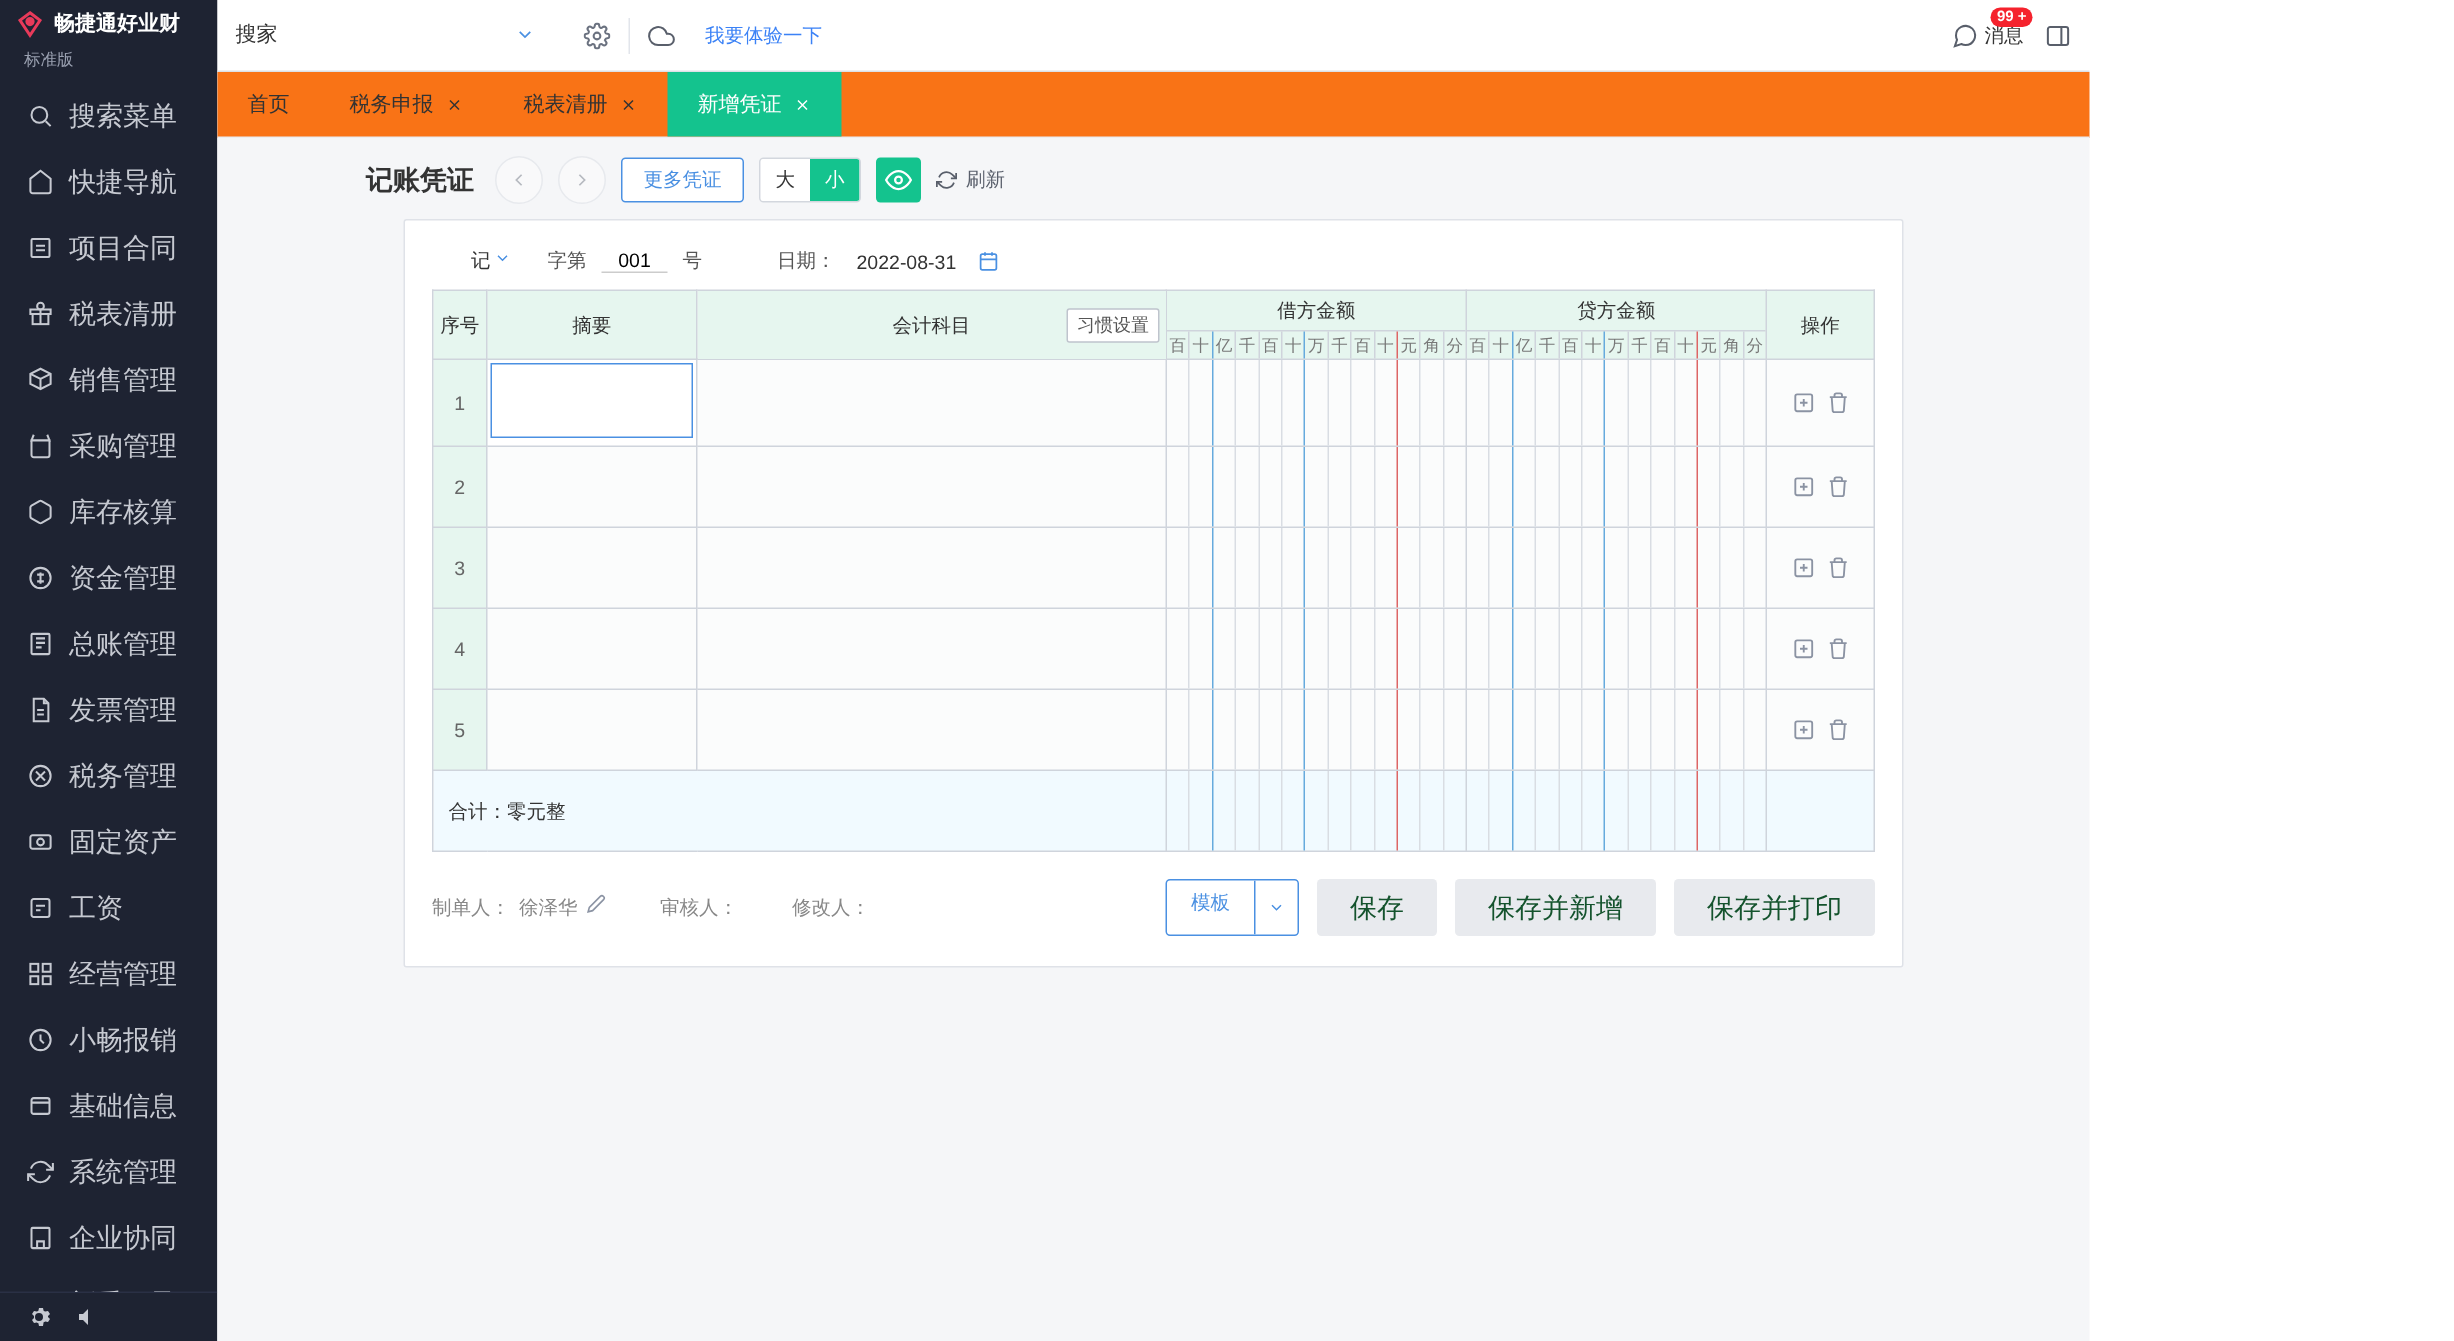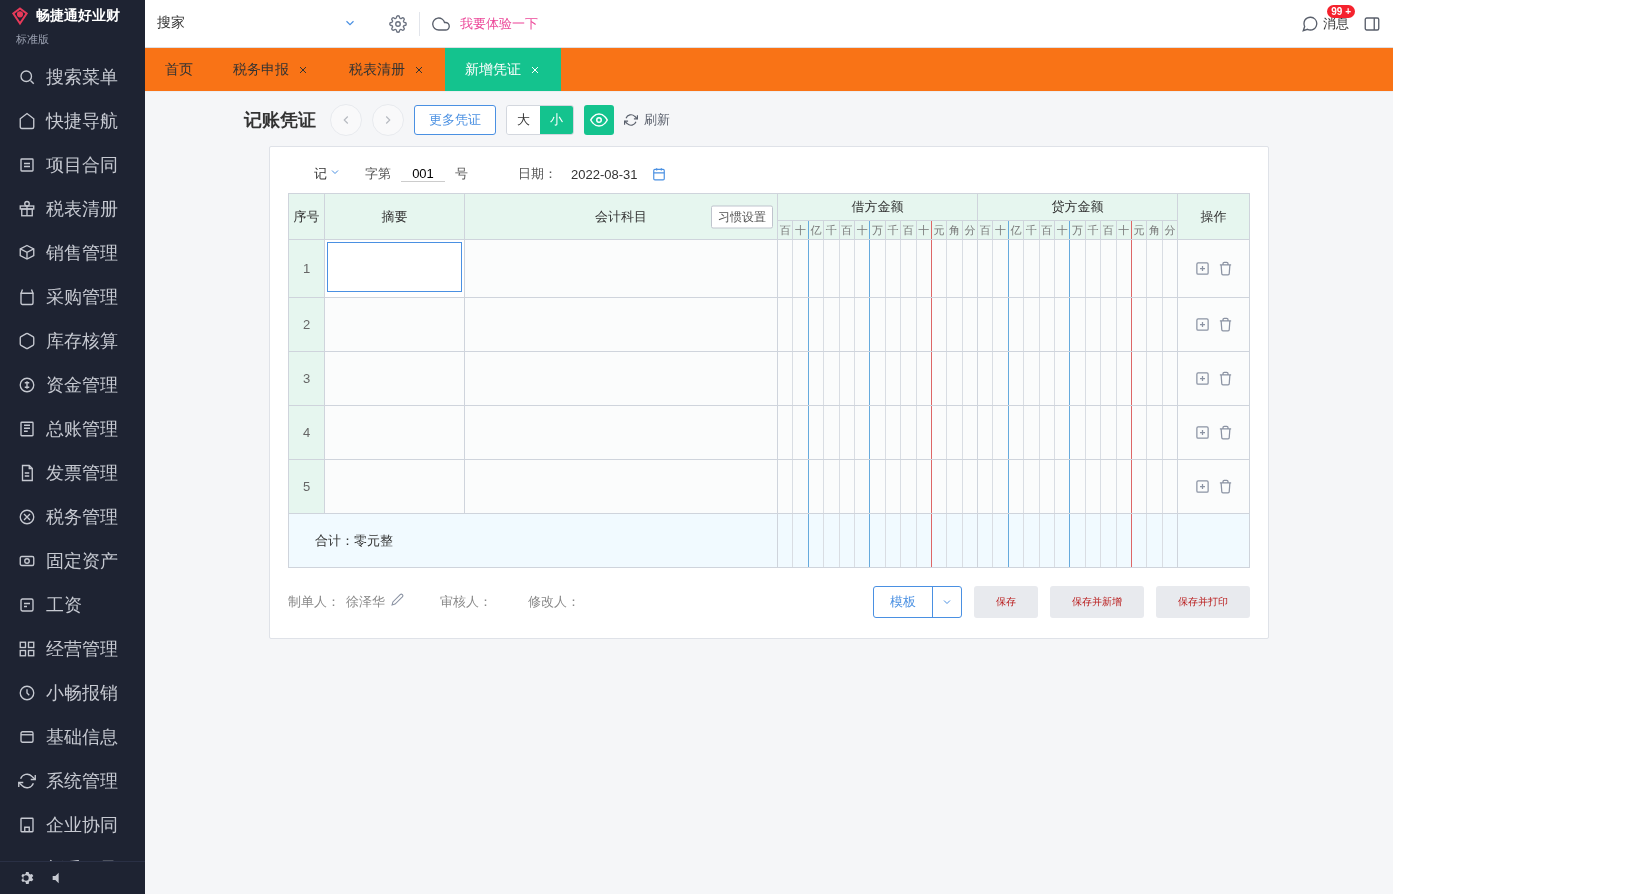--- a/index.html
+++ b/index.html
@@ -21,21 +21,21 @@
     
     .main { flex: 1; display: flex; flex-direction: column; background: #fff; position: relative; }
 
     
     .topbar { height: 48px; border-bottom: 1px solid #dde0e6; display: flex; align-items: center; padding: 0 12px; gap: 12px; }
     .search-box { flex: 0 0 220px; display: flex; align-items: center; border-bottom: 1px solid transparent; }
     .search-input { border: none; outline: none; font-size: 14px; width: 180px; color: #333; padding: 4px 0; background: transparent; }
     .search-chevron { width: 14px; height: 14px; color: #4a90e2; margin-left: 6px; cursor: pointer; }
     .gear-icon { width: 18px; height: 18px; color: #6b7280; cursor: pointer; }
     .vspacer { width: 1px; height: 24px; background: #e2e5eb; }
-    .try-link { display: flex; align-items: center; gap: 10px; font-size: 13px; color: #ec4899; cursor: pointer; }
+    .try-link { display: flex; align-items: center; gap: 20px; font-size: 13px; color: #3b82f6; cursor: pointer; }
     .try-icon { width: 18px; height: 18px; }
     .topbar-right { margin-left: auto; display: flex; align-items: center; gap: 14px; position: relative; }
     .msg-group { display: flex; align-items: center; gap: 4px; position: relative; cursor: pointer; }
     .msg-icon { width: 18px; height: 18px; color: #595f6b; }
     .msg-badge { position: absolute; top: -10px; right: -6px; background: #f5222d; color: #fff; font-size: 10px; padding: 1px 4px; border-radius: 8px; font-weight: 600; }
     .side-tab-icon { width: 18px; height: 18px; color: #595f6b; cursor: pointer; }
 
     
     .tabs-row { display: flex; align-items: stretch; height: 44px; border-bottom: 1px solid #eceef2; background: #f97316; }
     .tab { display: flex; align-items: center; gap: 8px; padding: 0 20px; font-size: 14px; color: #333; cursor: pointer; position: relative; }
@@ -94,31 +94,31 @@
     .summary-textarea { width: 100%; height: 50px; border: 1px solid #4a90e2; resize: none; outline: none; font-size: 13px; padding: 4px; background: #fff; }
     .amount-cells { display: flex; height: 100%; }
     .amount-cell { flex: 1; border-left: 1px solid #d9dde3; }
     .amount-cell:first-child { border-left: none; }
     .amount-cell.red-border { border-left: 1px solid #d66; }
     .amount-cell.blue-border { border-left: 1px solid #6ad; }
     .ops-cell { display: flex; gap: 8px; justify-content: center; align-items: center; height: 100%; }
     .op-icon { width: 15px; height: 15px; color: #8b93a3; cursor: pointer; }
 
     .total-row td { background: #f1faff !important; height: 36px; }
-    .total-left { text-align: left !important; padding-left: 26px; color: #333; }
+    .total-left { text-align: left !important; padding-left: 10px; color: #333; }
 
     
     .voucher-footer { display: flex; align-items: center; padding-top: 18px; font-size: 13px; color: #888; gap: 36px; }
     .footer-label-group { display: flex; align-items: flex-start; gap: 6px; }
     .edit-icon { width: 13px; height: 13px; color: #8b93a3; cursor: pointer; }
     .footer-btns { margin-left: auto; display: flex; gap: 12px; }
     .btn-template { border: 1px solid #4a90e2; color: #4a90e2; background: #fff; display: flex; align-items: stretch; border-radius: 3px; overflow: hidden; }
     .btn-template-main { padding: 6px 16px; cursor: pointer; }
     .btn-template-drop { border-left: 1px solid #4a90e2; padding: 6px 8px; cursor: pointer; display: flex; align-items: center; }
-    .btn-gray { background: #e8eaee; color: #b91c1c; border: none; padding: 7px 22px; border-radius: 3px; font-size: 10px; cursor: not-allowed; }
+    .btn-gray { background: #e8eaee; color: #14532d; border: none; padding: 7px 22px; border-radius: 3px; font-size: 18px; cursor: not-allowed; }
   </style>
 </head>
 <body>
 
 <div class="app">
 
   <aside class="sidebar">
     <div class="sidebar-header">
       <svg class="logo-diamond" viewBox="0 0 24 24" fill="none" stroke="currentColor" stroke-width="2.4">
           <path d="M12 3 L20 9 L12 21 L4 9 Z"></path>

